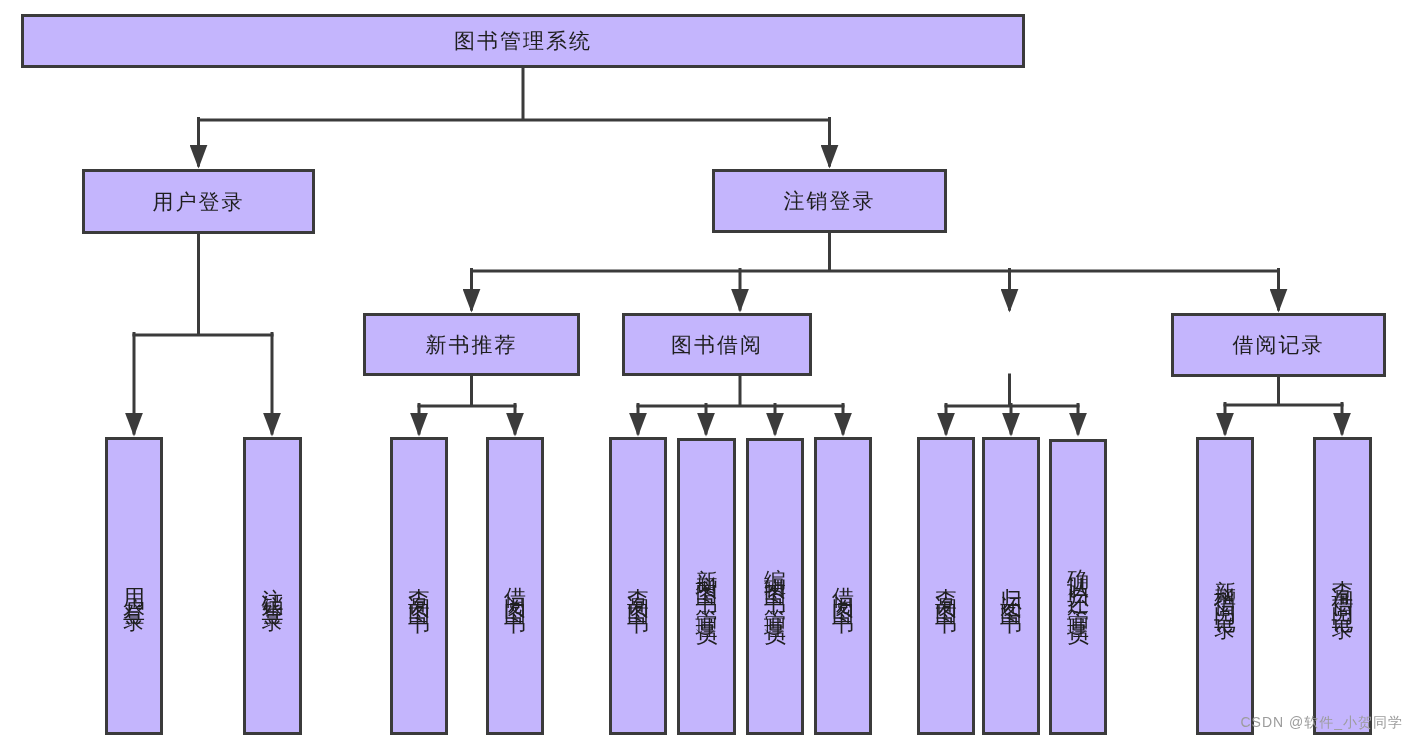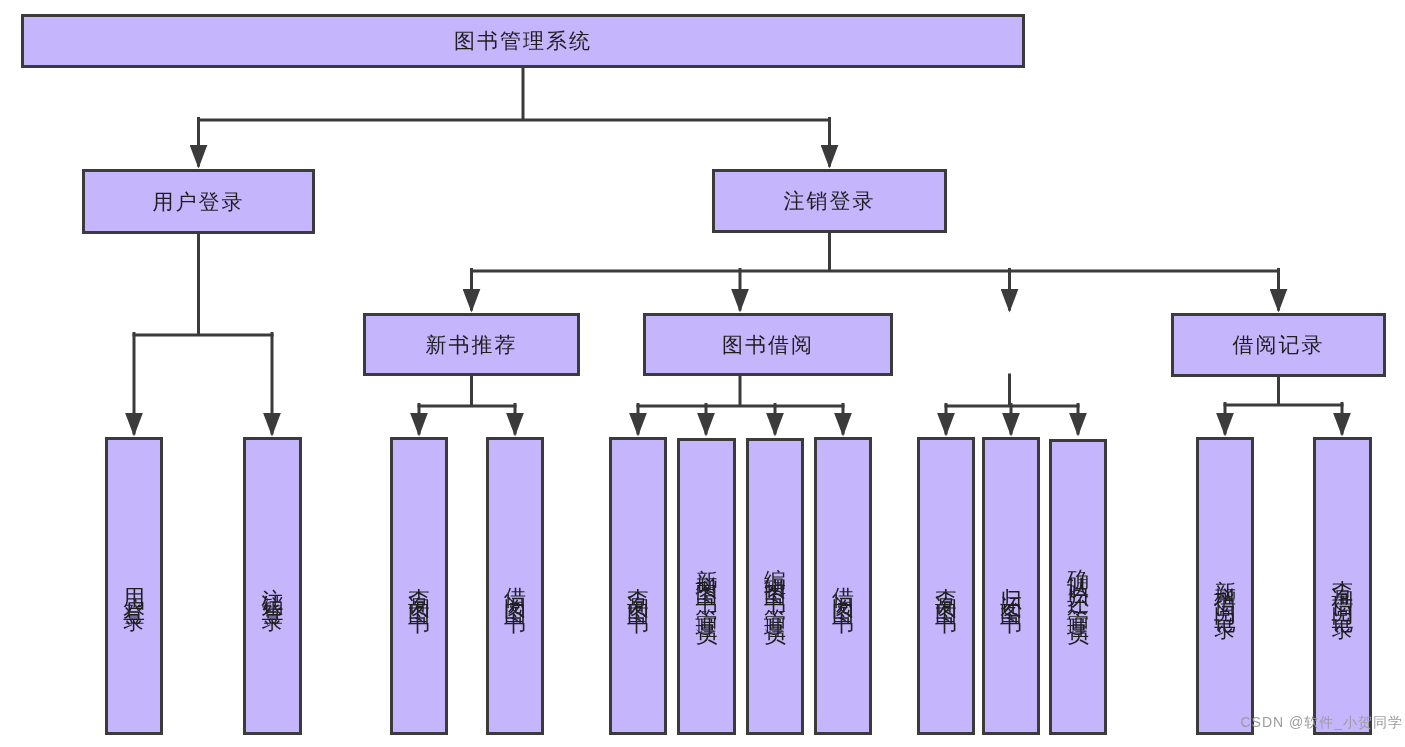--- a/index.html
+++ b/index.html
@@ -83,21 +83,21 @@
       <line x1="1342" y1="403.5" x2="1342" y2="433" marker-end="url(#arw)"></line>
     </g>
   </svg>
 
   <div class="node h" style="left:21px;top:14px;width:1004px;height:54px">图书管理系统</div>
 
   <div class="node h" style="left:82px;top:169px;width:233px;height:65px">用户登录</div>
   <div class="node h" style="left:712px;top:169px;width:235px;height:64px">注销登录</div>
 
   <div class="node h" style="left:363px;top:313px;width:217px;height:63px">新书推荐</div>
-  <div class="node h" style="left:643px;top:313px;width:250px;height:63px">图书借阅</div>
+  <div class="node h" style="left:622px;top:313px;width:190px;height:63px">图书借阅</div>
   <div class="node h" style="left:1171px;top:313px;width:215px;height:64px">借阅记录</div>
 
   <div class="node v" style="left:105px;top:437px;width:58px;height:298px">
     <span>用户登录</span>
   </div>
   <div class="node v" style="left:243px;top:437px;width:59px;height:298px">
     <span>注销登录</span>
   </div>
 
   <div class="node v" style="left:390px;top:437px;width:58px;height:298px">

